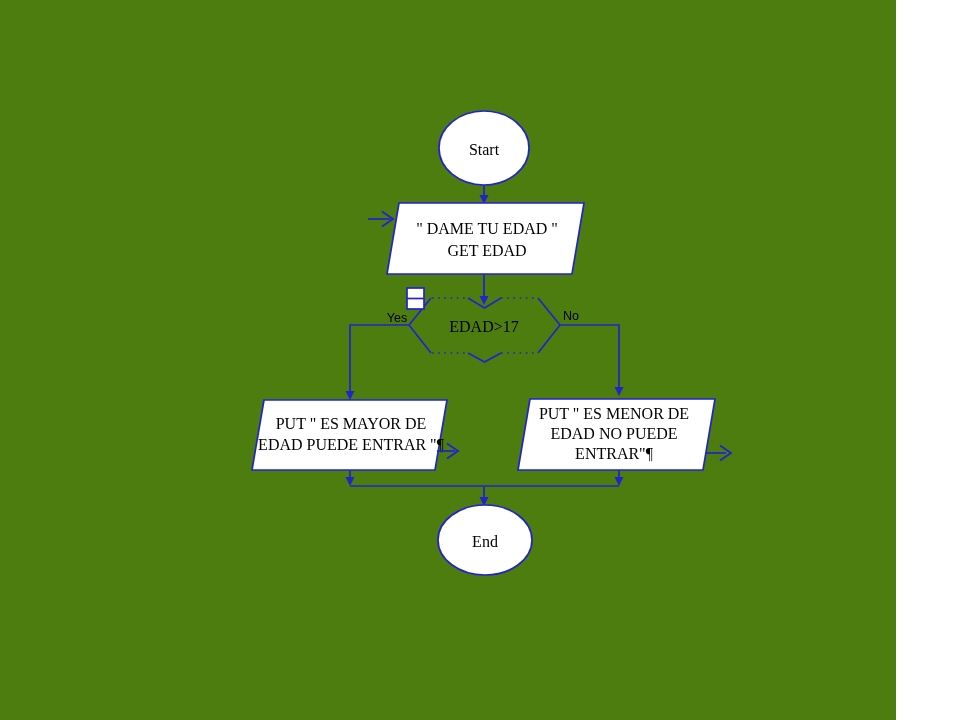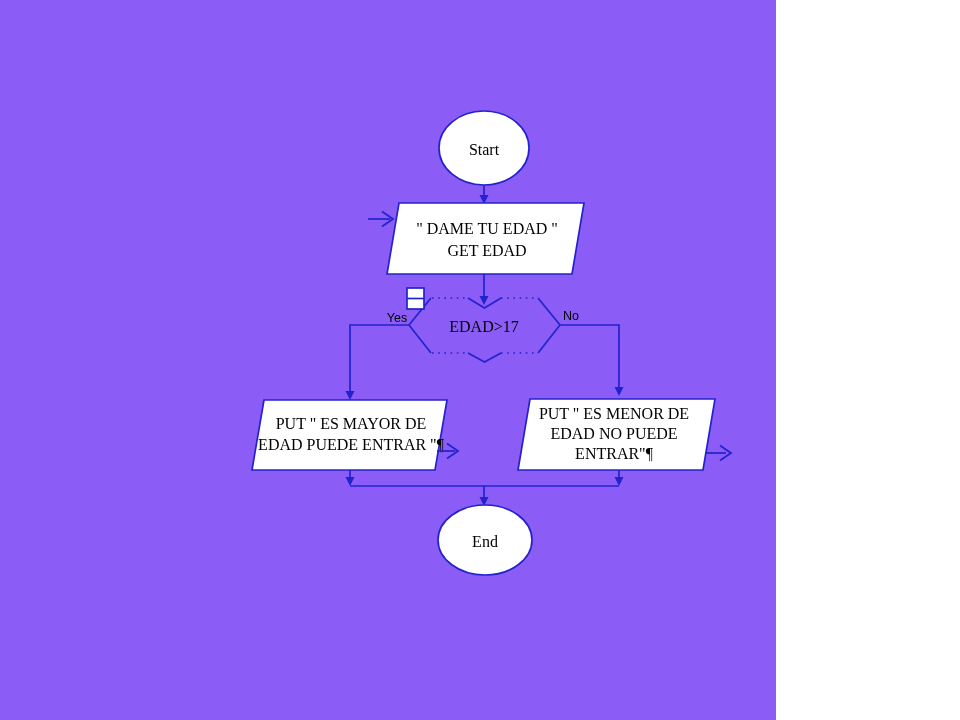--- a/index.html
+++ b/index.html
@@ -1,18 +1,18 @@
 <!DOCTYPE html>
 <html style="--accent: #2323cd; --ink: #000000;"><head>
 <meta charset="utf-8">
 <style>
   :root { --accent:#2323cd; --ink:#000000; }
   html, body { margin:0; padding:0; background:#ffffff; }
   body { width:960px; height:720px; overflow:hidden; }
-  .canvas { position:relative; width:776px; height:720px; background:#8b5cf6; }
+  .canvas { position:relative; width:896px; height:720px; background:#4d7c0f; }
   svg { display:block; }
   .shape  { fill:#ffffff; stroke:var(--accent); stroke-width:1.7; }
   .edge   { fill:none; stroke:var(--accent); stroke-width:1.7; }
   .dotted { fill:none; stroke:var(--accent); stroke-width:1.7; stroke-dasharray:1.6 4.6; }
   .head-fill { fill:var(--accent); stroke:none; }
   .head-open { fill:none; stroke:var(--accent); stroke-width:1.8; stroke-linejoin:miter; }
   .node-text {
     font-family:"Liberation Serif", serif; font-size:16px; fill:var(--ink);
     text-anchor:middle; dominant-baseline:central;
   }

